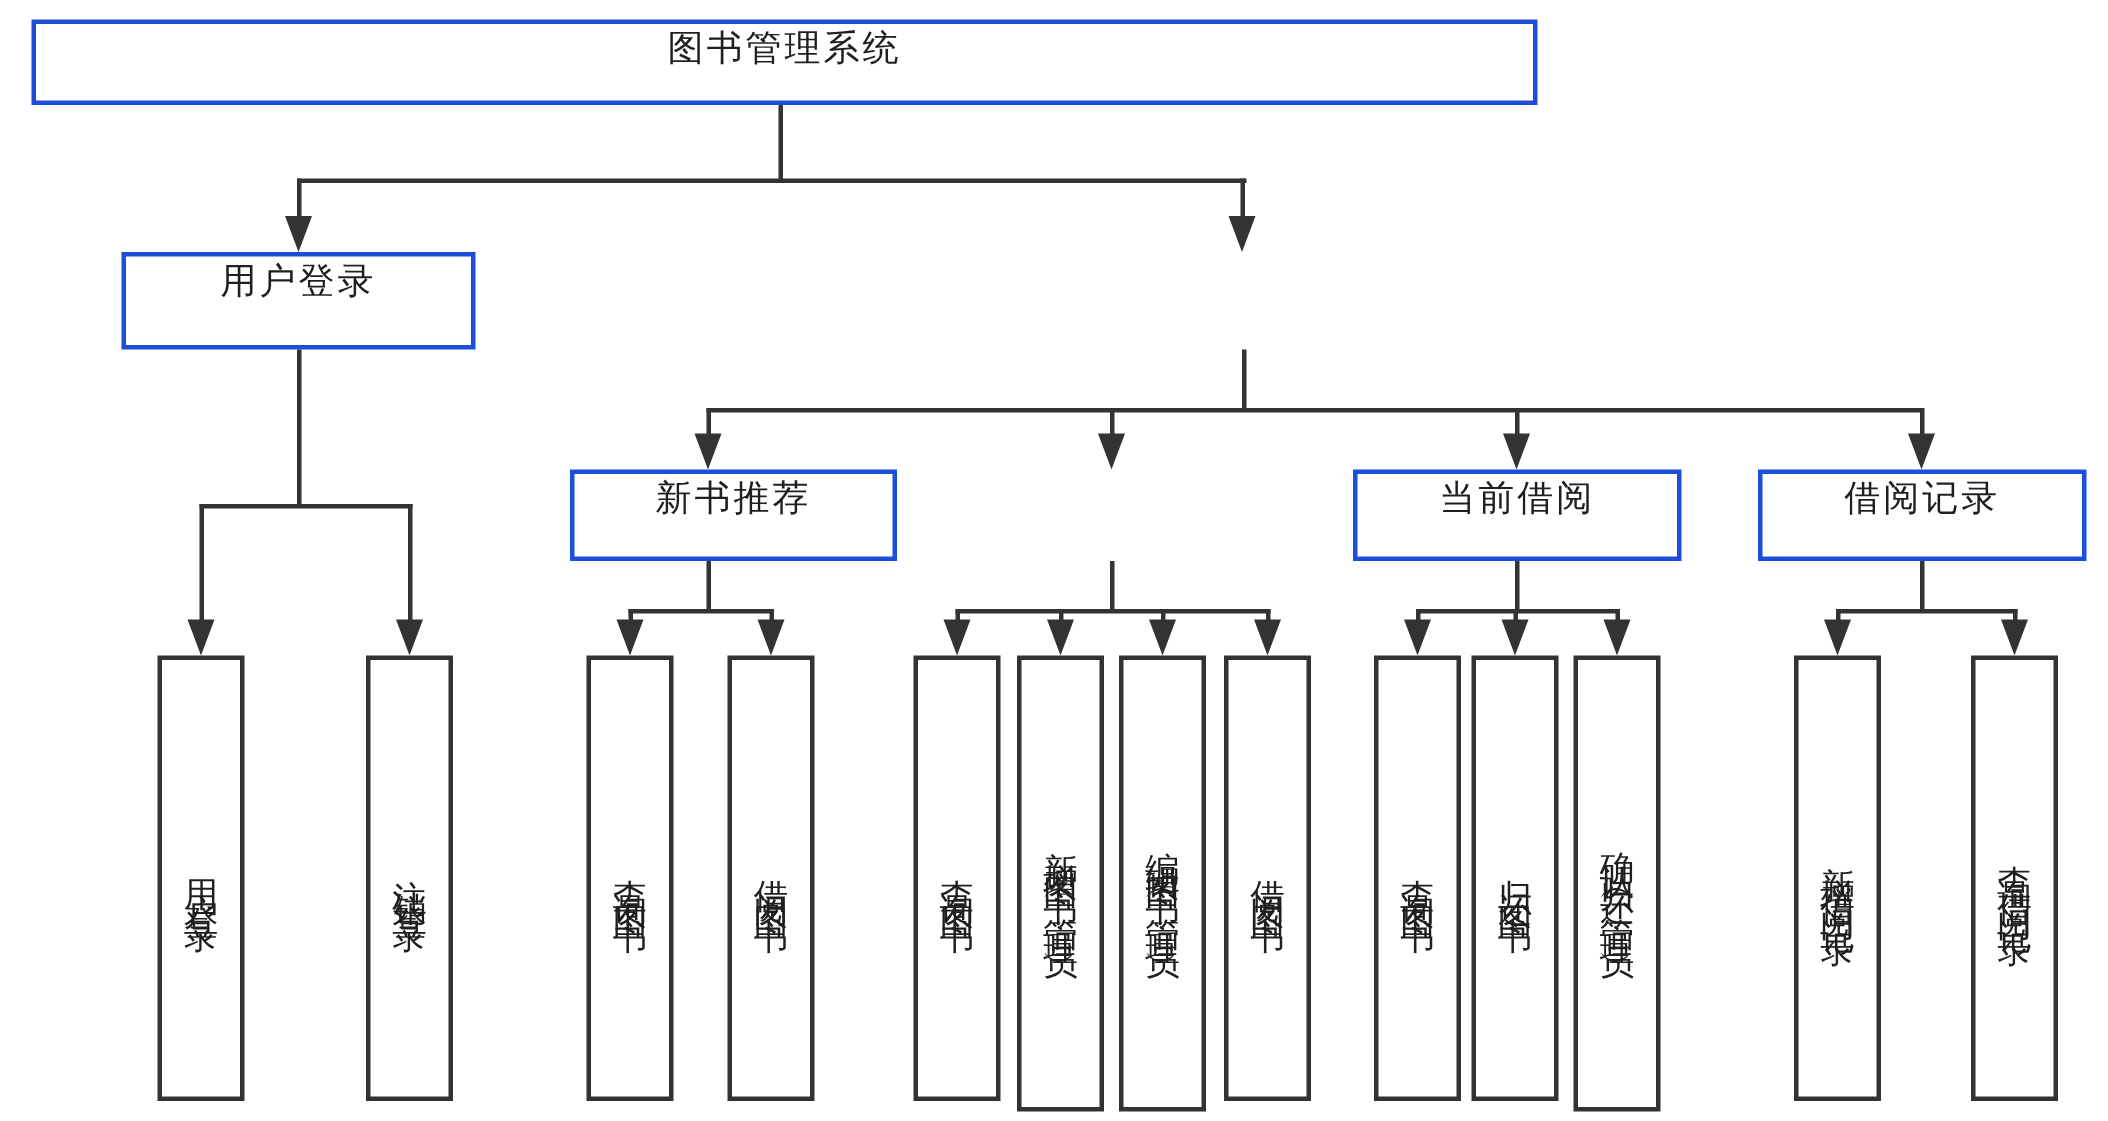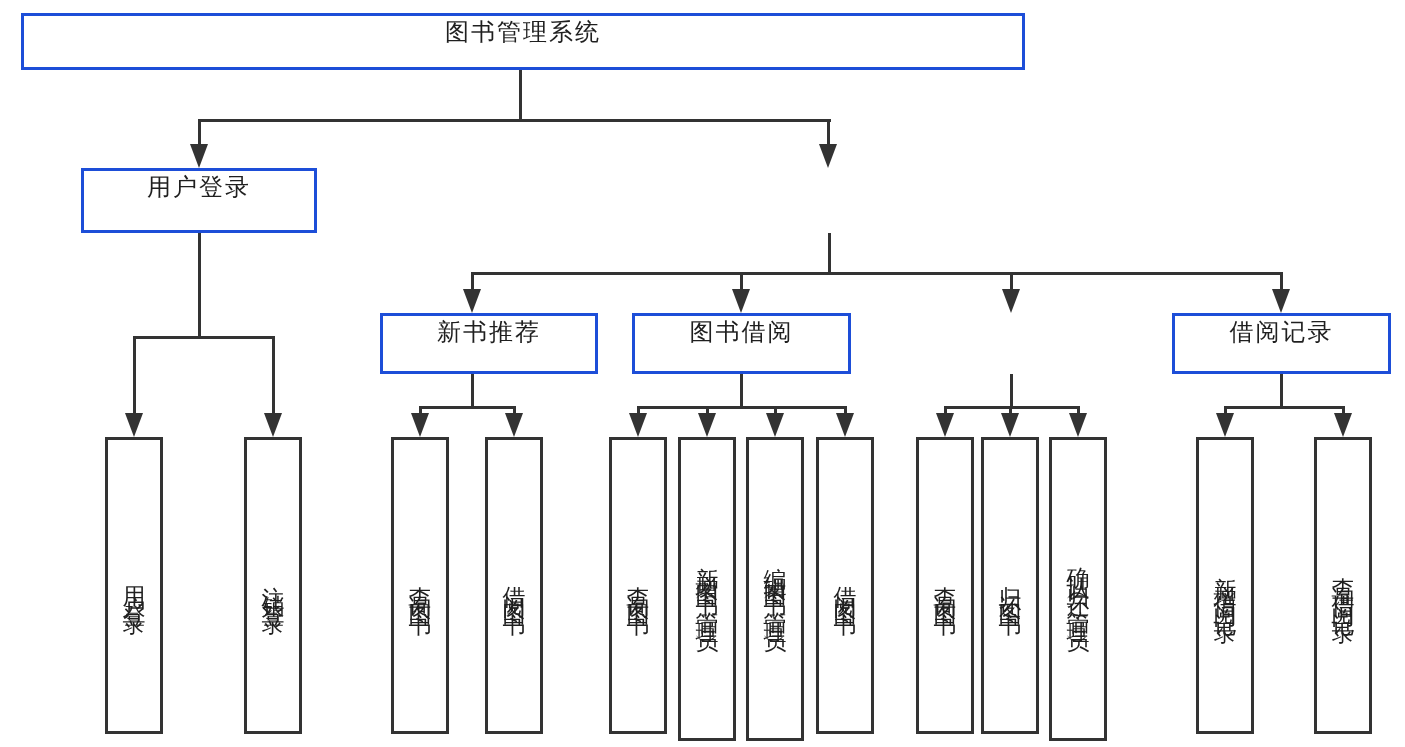--- a/index.html
+++ b/index.html
@@ -102,22 +102,22 @@
   <div class="vline" style="left:740px; top:272px; height:20px;"></div>
   <div class="arrow" style="left:732px; top:289px;"></div>
   <div class="vline" style="left:1010px; top:272px; height:20px;"></div>
   <div class="arrow" style="left:1002px; top:289px;"></div>
   <div class="vline" style="left:1280px; top:272px; height:20px;"></div>
   <div class="arrow" style="left:1272px; top:289px;"></div>
 
   <div class="box" style="left:353px; top:313px; width:218px; height:61px;margin-left:27px;">
     <span>新书推荐</span>
   </div>
-  <div class="box" style="left:632px; top:313px; width:219px; height:61px;">
-    <span>图书借阅</span>
+  <div class="box" style="left:902px; top:313px; width:219px; height:61px;">
+    <span>当前借阅</span>
   </div>
   <div class="box" style="left:1172px; top:313px; width:219px; height:61px;">
     <span>借阅记录</span>
   </div>
 
   <div class="vline" style="left:471px; top:374px; height:33px;"></div>
   <div class="hline" style="left:419px; top:406px; width:97px;"></div>
   <div class="vline" style="left:419px; top:406px; height:10px;"></div>
   <div class="arrow" style="left:411px; top:413px;"></div>
   <div class="vline" style="left:513px; top:406px; height:10px;"></div>

